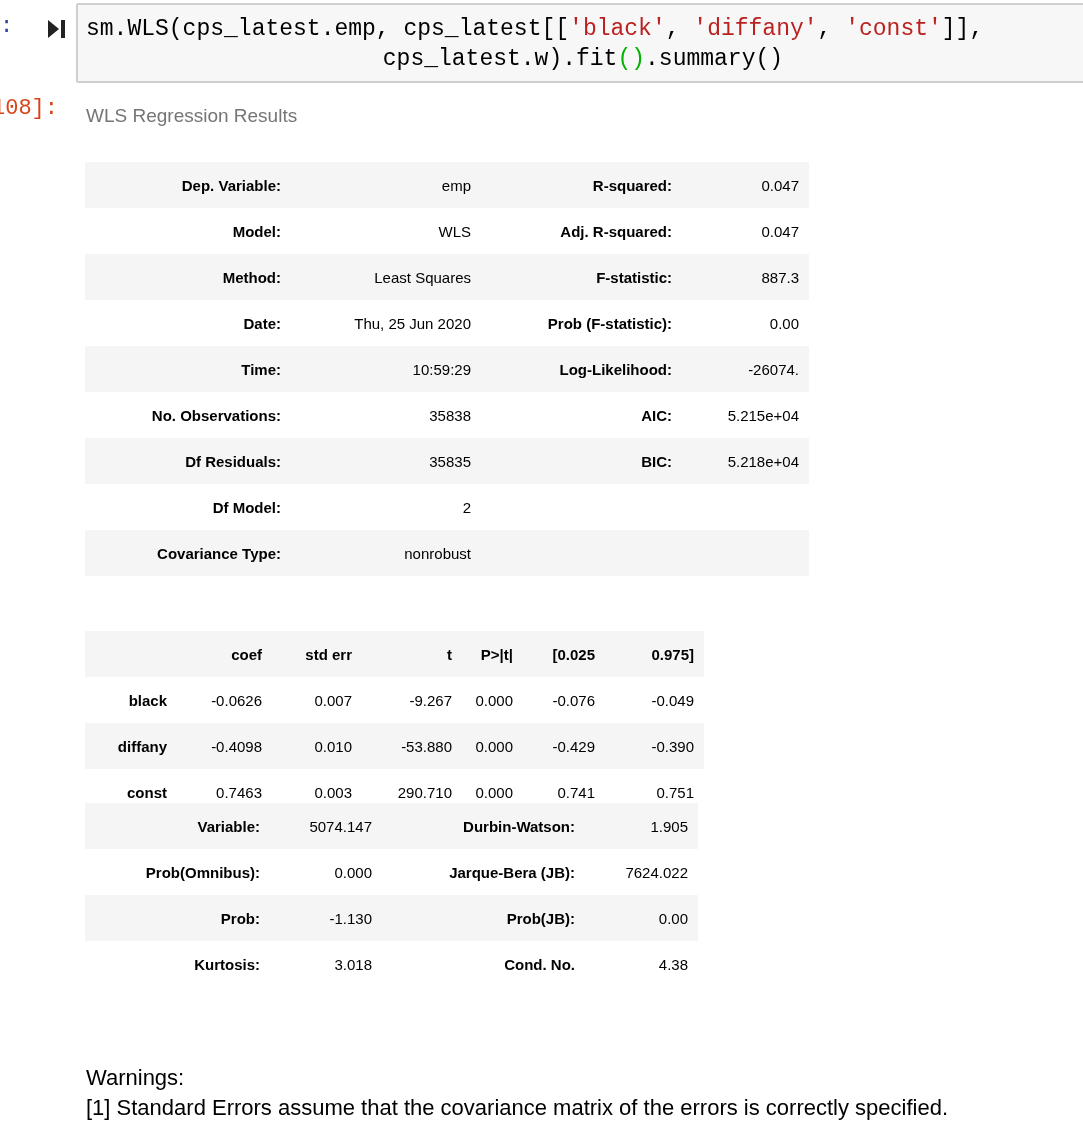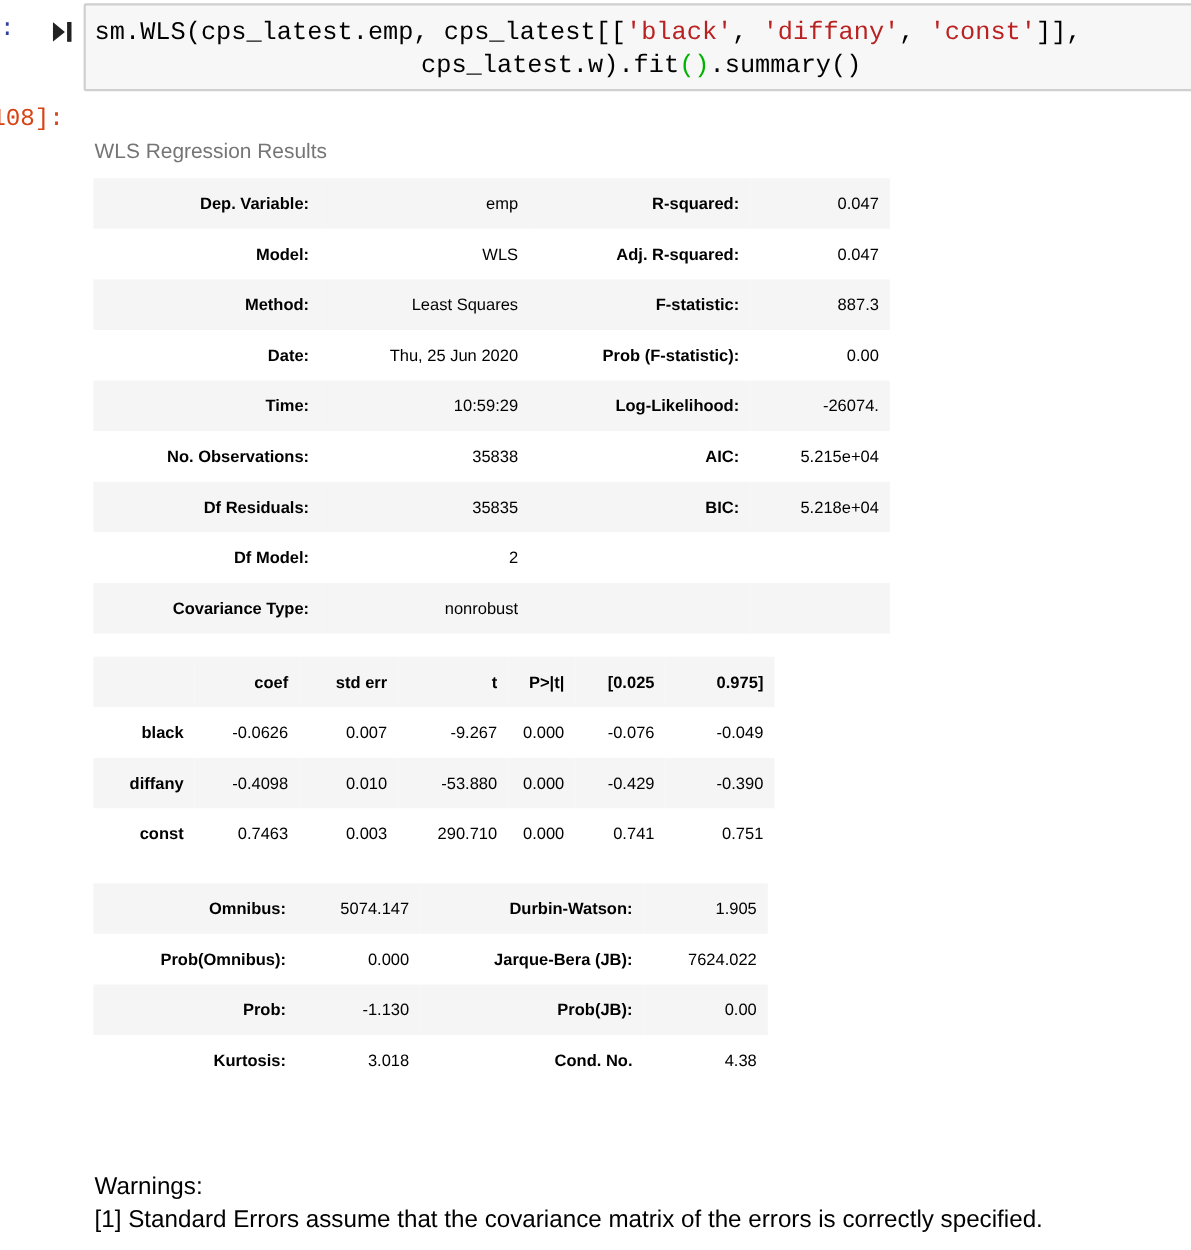--- a/index.html
+++ b/index.html
@@ -7,30 +7,30 @@
 
   .prompt-in { position: absolute; left: 0; top: 14px; font-family: "Liberation Mono", monospace; font-size: 22px; color: #303f9f; }
   .run-icon { position: absolute; left: 48px; top: 19px; width: 18px; height: 20px; }
   .code-cell { position: absolute; left: 76px; top: 3px; width: 1020px; height: 80px; background: #f7f7f7; border: 2px solid #cfcfcf; border-radius: 2px; box-sizing: border-box; }
   .code { position: absolute; left: 8px; top: 9px; font-family: "Liberation Mono", monospace; font-size: 23px; line-height: 30px; white-space: pre; color: #000; text-align: center; }
   .str { color: #ba2121; }
   .paren-hl { color: #00b300; }
 
   .prompt-out { position: absolute; left: -8px; top: 96px; font-family: "Liberation Mono", monospace; font-size: 22px; color: #d84315; }
 
-  .caption { position: absolute; left: 86px; top: 128px; font-size: 19px; color: #757575; }
+  .caption { position: absolute; left: 86px; top: 105px; font-size: 19px; color: #757575; }
 
   table.stats { position: absolute; border-collapse: collapse; font-size: 15px; }
   table.stats td, table.stats th { height: 46px; padding: 0 10px; text-align: right; white-space: nowrap; }
   table.stats th { font-weight: bold; }
   table.stats tr:nth-child(odd) { background: #f5f5f5; }
   table.stats tr:nth-child(even) { background: #ffffff; }
 
   #t1 { left: 85px; top: 162px; width: 724px; }
-  #t2 { left: 85px; top: 597px; width: 619px; }
+  #t2 { left: 85px; top: 631px; width: 619px; }
   #t3 { left: 85px; top: 803px; width: 613px; }
 
   .warnings { position: absolute; left: 86px; top: 1063px; font-size: 22px; line-height: 30px; }
 </style>
 </head>
 <body>
 
 <div class="prompt-in">:</div>
 <svg class="run-icon" viewBox="0 0 18 20">
   <polygon points="0,1 11,10 0,19" fill="#222"></polygon>
@@ -162,21 +162,21 @@
 
 <table id="t3" class="stats">
   <colgroup>
       <col style="width:185px">
       <col style="width:112px">
       <col style="width:203px">
       <col style="width:113px">
     </colgroup>
   <tbody>
     <tr>
-        <th>Omnibus:</th>
+        <th>Variable:</th>
         <td>5074.147</td>
         <th>Durbin-Watson:</th>
         <td>1.905</td>
       </tr>
     <tr>
         <th>Prob(Omnibus):</th>
         <td>0.000</td>
         <th>Jarque-Bera (JB):</th>
         <td>7624.022</td>
       </tr>

